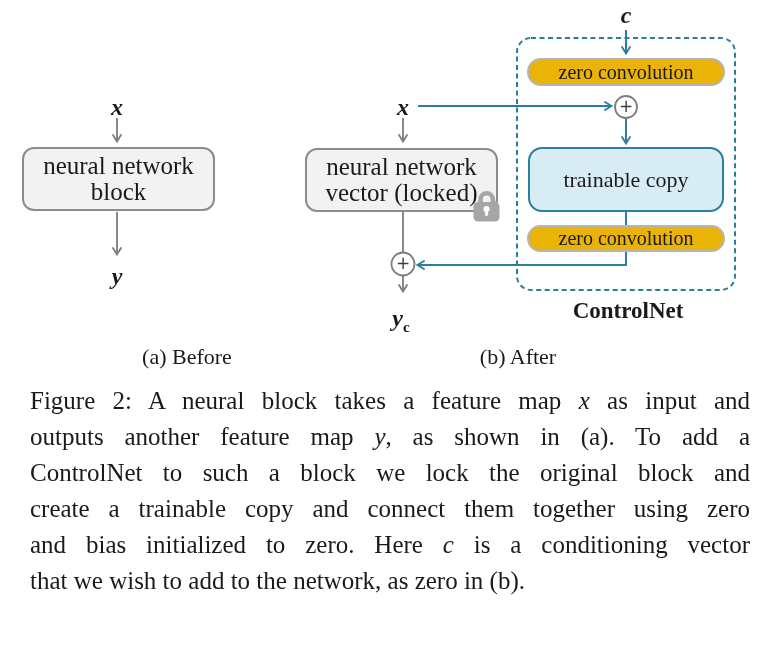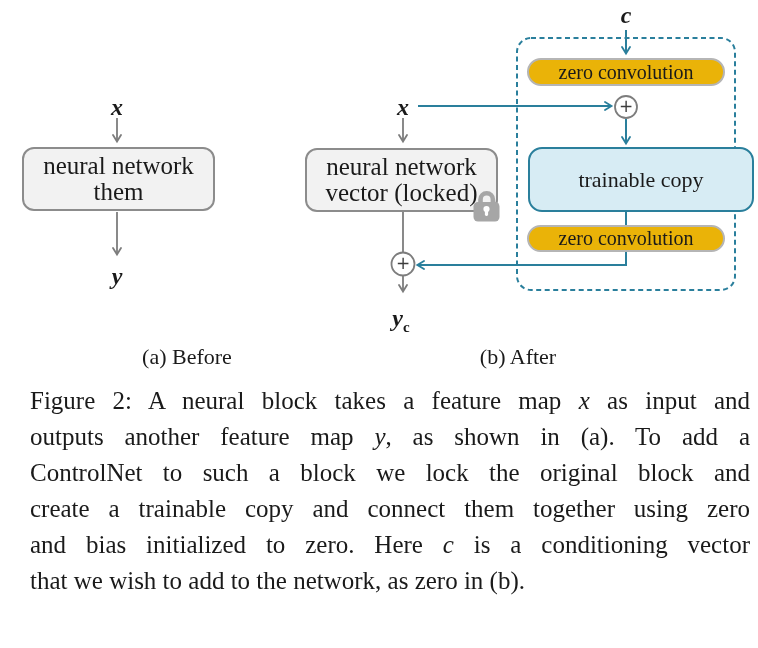--- a/index.html
+++ b/index.html
@@ -65,21 +65,21 @@
     <path d="M626,251 V265 H418" class="teal-stroke nofill" stroke-width="2" marker-end="url(#ah-teal)"></path>
 
     <circle cx="626" cy="107" r="11" fill="#ffffff" class="gray-stroke" stroke-width="1.8"></circle>
     <circle cx="403" cy="264" r="11.5" fill="#ffffff" class="gray-stroke" stroke-width="1.8"></circle>
   </svg>
 
   <div class="abs mathlabel" style="left:117px;top:95px;">x</div>
 
   <div class="abs nnblock" style="left:22px;top:147px;width:193px;height:64px;">
     <div>neural network</div>
-    <div>them</div>
+    <div>block</div>
   </div>
 
   <div class="abs mathlabel" style="left:117px;top:264px;">y</div>
 
   <div class="abs panelcap" style="left:147px;top:344px;margin-left:40px;">(a) Before</div>
 
   <div class="abs mathlabel" style="left:626px;top:3px;">c</div>
 
   <div class="abs mathlabel" style="left:403px;top:95px;">x</div>
 
@@ -96,26 +96,27 @@
   </svg>
 
   <div class="abs mathlabel" style="left:401px;top:306px;"><span>y</span><sub>c</sub></div>
 
   <div class="abs panelcap" style="left:518px;top:344px;">(b) After</div>
 
   <div class="abs pill" style="left:527px;top:58px;width:198px;height:28px;">zero convolution</div>
 
   <div class="abs pluslabel" style="left:626px;top:96px;">+</div>
 
-  <div class="abs trainable" style="left:528px;top:147px;width:226px;height:65px;">trainable copy</div>
+  <div class="abs trainable" style="left:528px;top:147px;width:196px;height:65px;">trainable copy</div>
 
   <div class="abs pill" style="left:527px;top:225px;width:198px;height:27px;">zero convolution</div>
 
   <div class="abs pluslabel" style="left:403px;top:253px;">+</div>
 
+  <div class="abs cnlabel" style="left:628px;top:298px;">ControlNet</div>
 
   <div class="abs" id="figure-caption">
     <div class="capline">Figure 2: A neural block takes a feature map <i>x</i> as input and</div>
     <div class="capline">outputs another feature map <i>y</i>, as shown in (a). To add a</div>
     <div class="capline">ControlNet to such a block we lock the original block and</div>
     <div class="capline">create a trainable copy and connect them together using zero</div>
     <div class="capline">and bias initialized to zero. Here <i>c</i> is a conditioning vector</div>
     <div class="capline last">that we wish to add to the network, as zero in (b).</div>
   </div>
 

